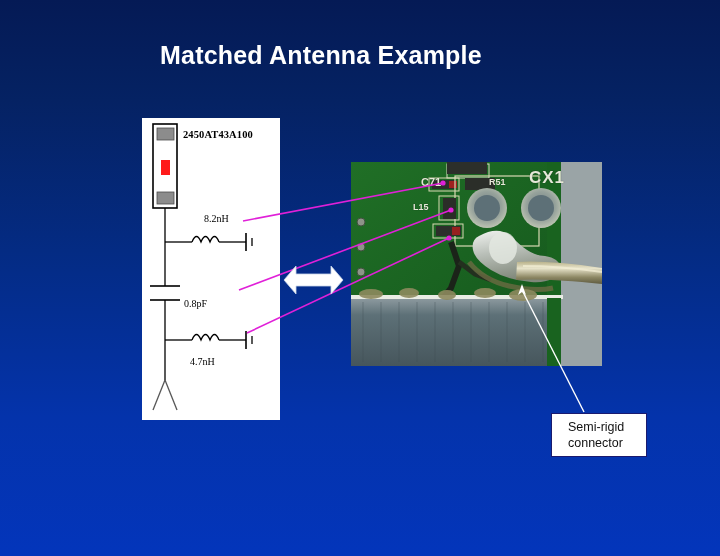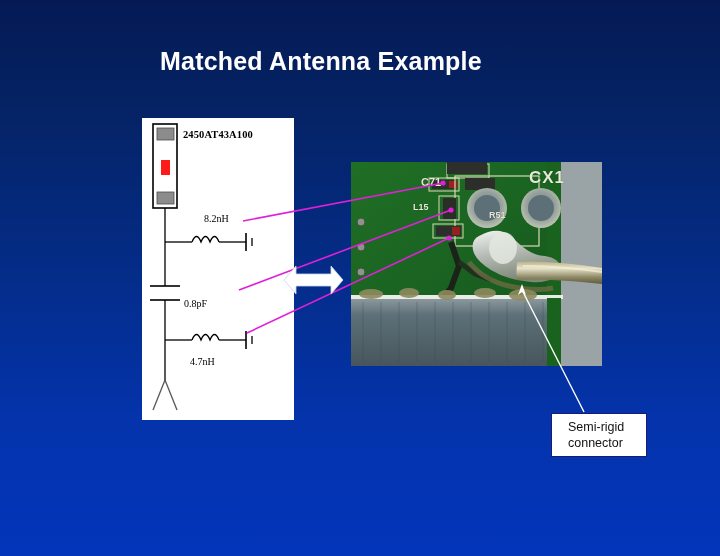--- a/index.html
+++ b/index.html
@@ -17,35 +17,35 @@
     position: relative;
     width: 720px;
     height: 556px;
     background: linear-gradient(to bottom, #051a55 0%, #052263 18%, #042b83 45%, #0433ab 75%, #0335bb 100%);
     overflow: hidden;
   }
   
   #title {
     position: absolute;
     left: 160px;
-    top: 47px;
+    top: 41px;
     width: 480px;
     color: #ffffff;
     font-size: 25px;
     font-weight: bold;
     letter-spacing: 0.2px;
     font-family: "Liberation Sans", sans-serif;
     white-space: nowrap;
   }
   
   #schematic-panel {
     position: absolute;
     left: 142px;
     top: 118px;
-    width: 152px;
+    width: 138px;
     height: 302px;
     background: #ffffff;
     text-decoration: underline;
   }
   .sch-svg {
     position: absolute;
     left: 0;
     top: 0;
   }
   .sch-label {
@@ -258,21 +258,21 @@
         <ellipse cx="58" cy="131" rx="10" ry="5"></ellipse>
         <ellipse cx="96" cy="133" rx="9" ry="5"></ellipse>
         <ellipse cx="134" cy="131" rx="11" ry="5"></ellipse>
         <ellipse cx="172" cy="133" rx="14" ry="6"></ellipse>
       </g>
       <rect x="196" y="136" width="14" height="68" fill="#19631f"></rect>
     </svg>
 
     <div class="silk" style="left:70px; top:14px; font-size:11px;text-align:center;">C71</div>
     <div class="silk" style="left:62px; top:40px; font-size:9px;">L15</div>
-    <div class="silk" style="left:138px; top:15px; font-size:9px;margin-top:33px;">R51</div>
+    <div class="silk" style="left:138px; top:15px; font-size:9px;">R51</div>
     <div class="silk" style="left:178px; top:6px; font-size:17px; letter-spacing:1px;text-align:center;">CX1</div>
   </div>
 
   <div id="callout">
     <span>Semi-rigid</span>
     <span>connector</span>
   </div>
 
   <svg id="overlay" viewBox="0 0 720 556">
 

